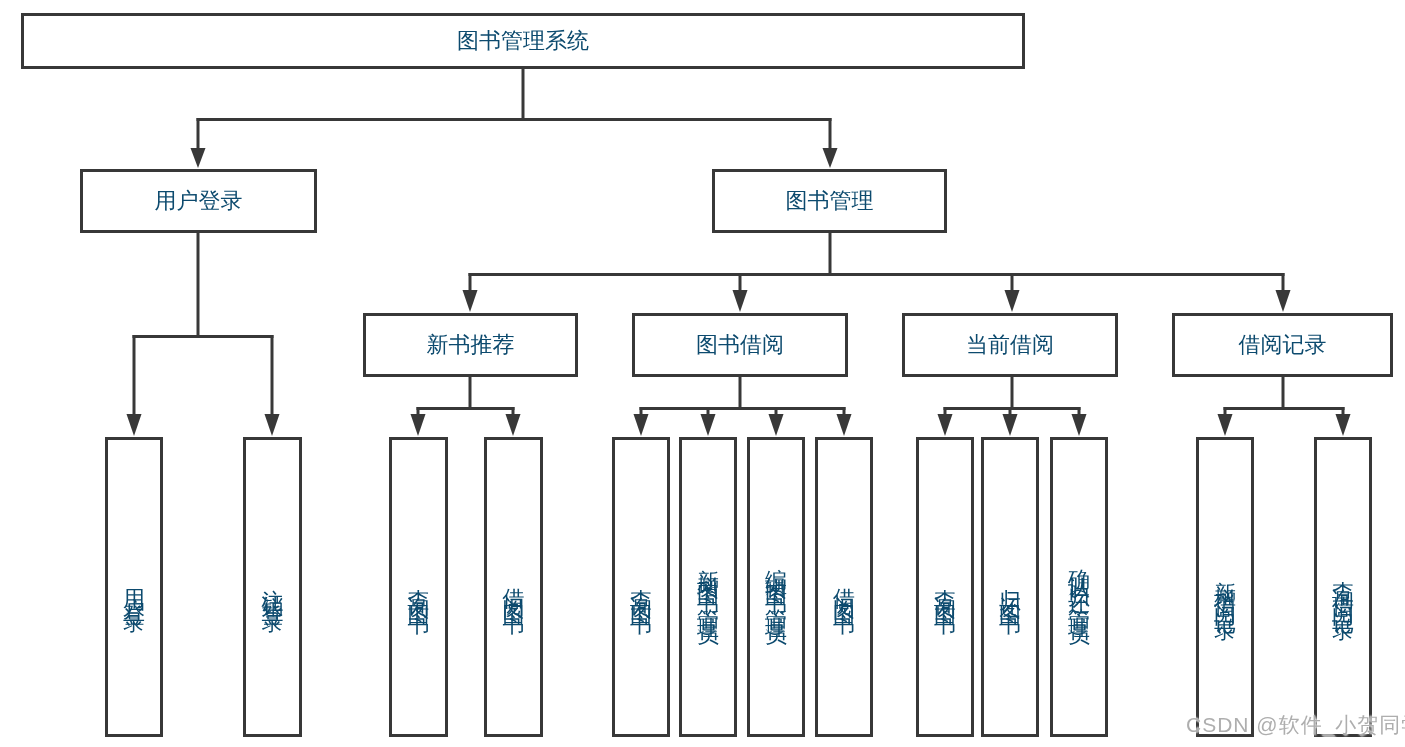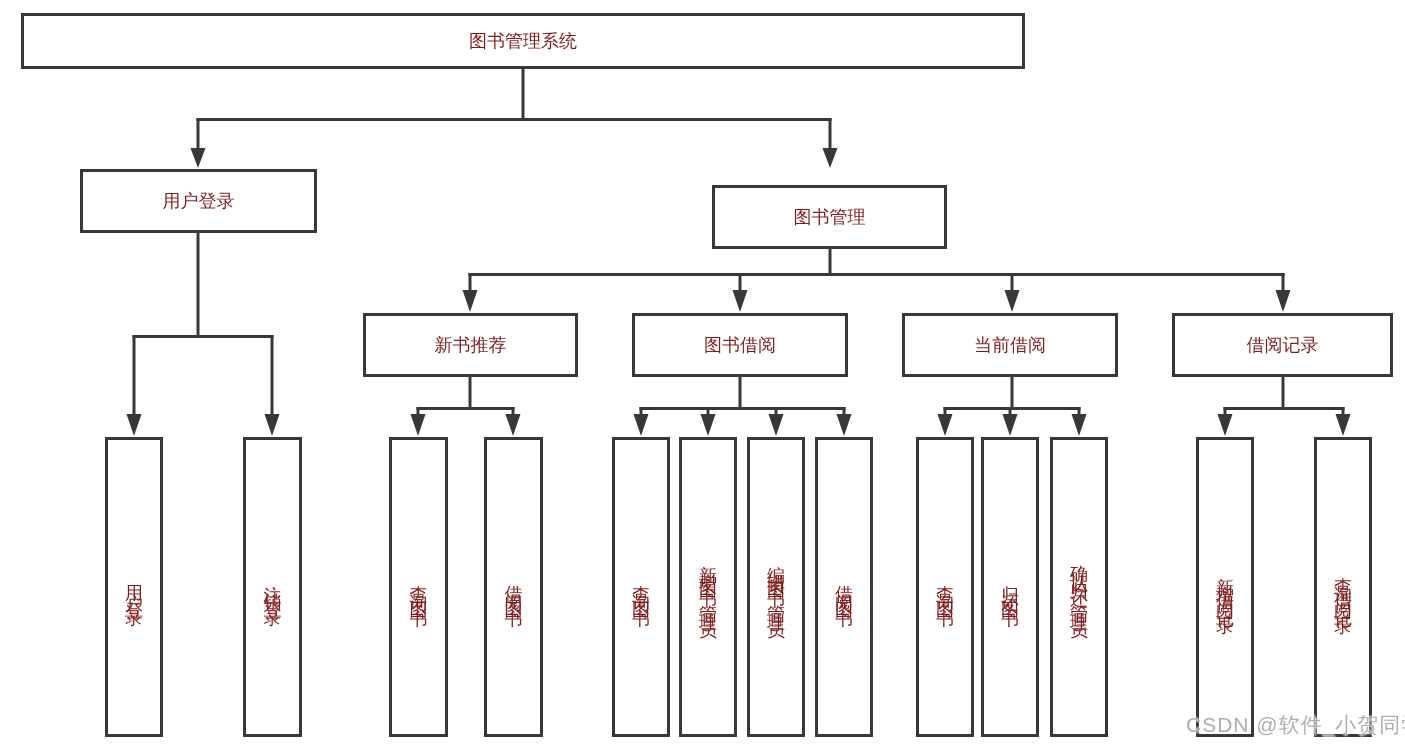--- a/index.html
+++ b/index.html
@@ -18,22 +18,22 @@
     pointer-events: none;
   }
   .box {
     position: absolute;
     box-sizing: border-box;
     background: #ffffff;
     border: 3px solid #383838;
     display: flex;
     align-items: center;
     justify-content: center;
-    color: #7f1d1d;
-    font-size: 18px;
+    color: #0c4a6e;
+    font-size: 22px;
     z-index: 2;
   }
   .hlabel { white-space: nowrap; }
   .vlabel {
     writing-mode: vertical-rl;
     text-orientation: mixed;
     letter-spacing: 8px;
     line-height: 1;
     white-space: nowrap;
   }
@@ -122,21 +122,21 @@
     </g>
   </svg>
 
   <div class="box" style="left:21px; top:13px; width:1004px; height:56px;">
     <span class="hlabel">图书管理系统</span>
   </div>
 
   <div class="box" style="left:80px; top:169px; width:237px; height:64px;">
     <span class="hlabel">用户登录</span>
   </div>
-  <div class="box" style="left:712px; top:169px; width:235px; height:64px;margin-top:16px;">
+  <div class="box" style="left:712px; top:169px; width:235px; height:64px;">
     <span class="hlabel">图书管理</span>
   </div>
 
   <div class="box" style="left:632px; top:313px; width:216px; height:64px;">
     <span class="hlabel">图书借阅</span>
   </div>
   <div class="box" style="left:363px; top:313px; width:215px; height:64px;">
     <span class="hlabel">新书推荐</span>
   </div>
   <div class="box" style="left:902px; top:313px; width:216px; height:64px;font-family:Liberation Serif, serif;">

